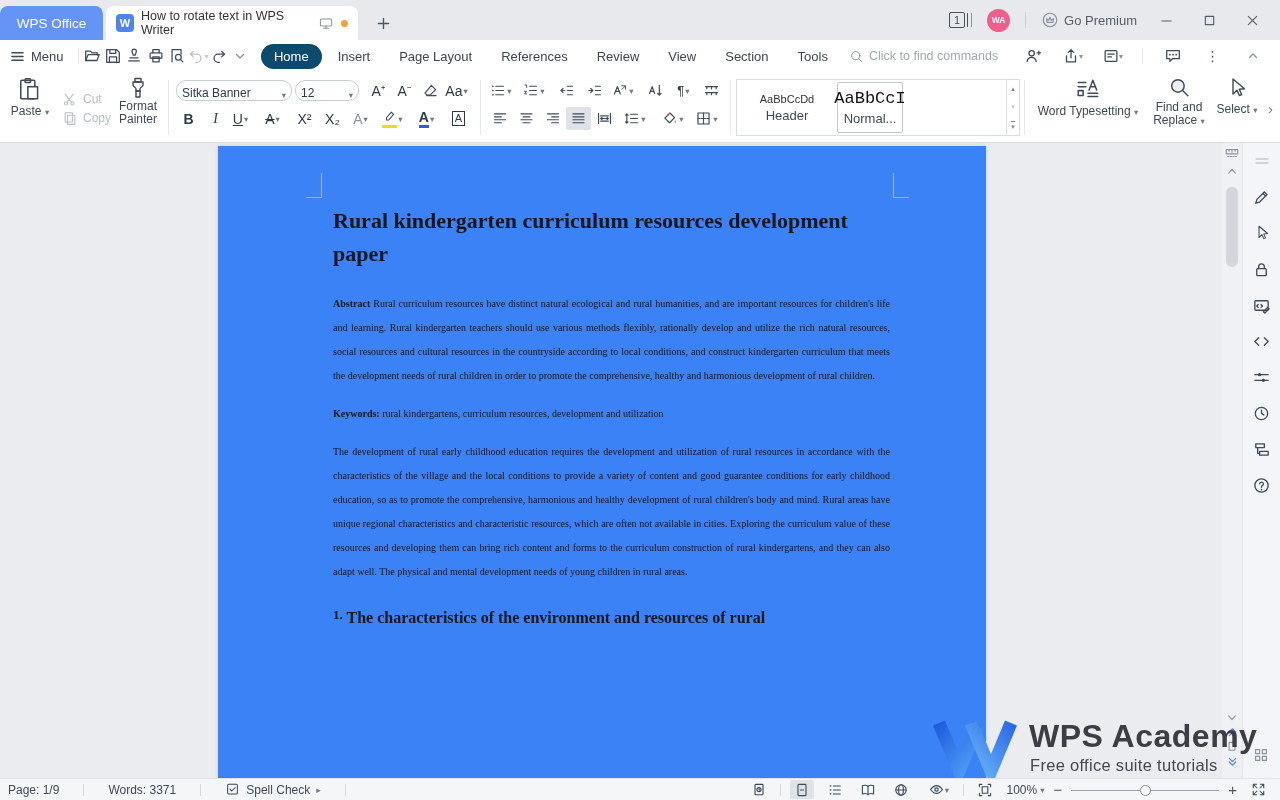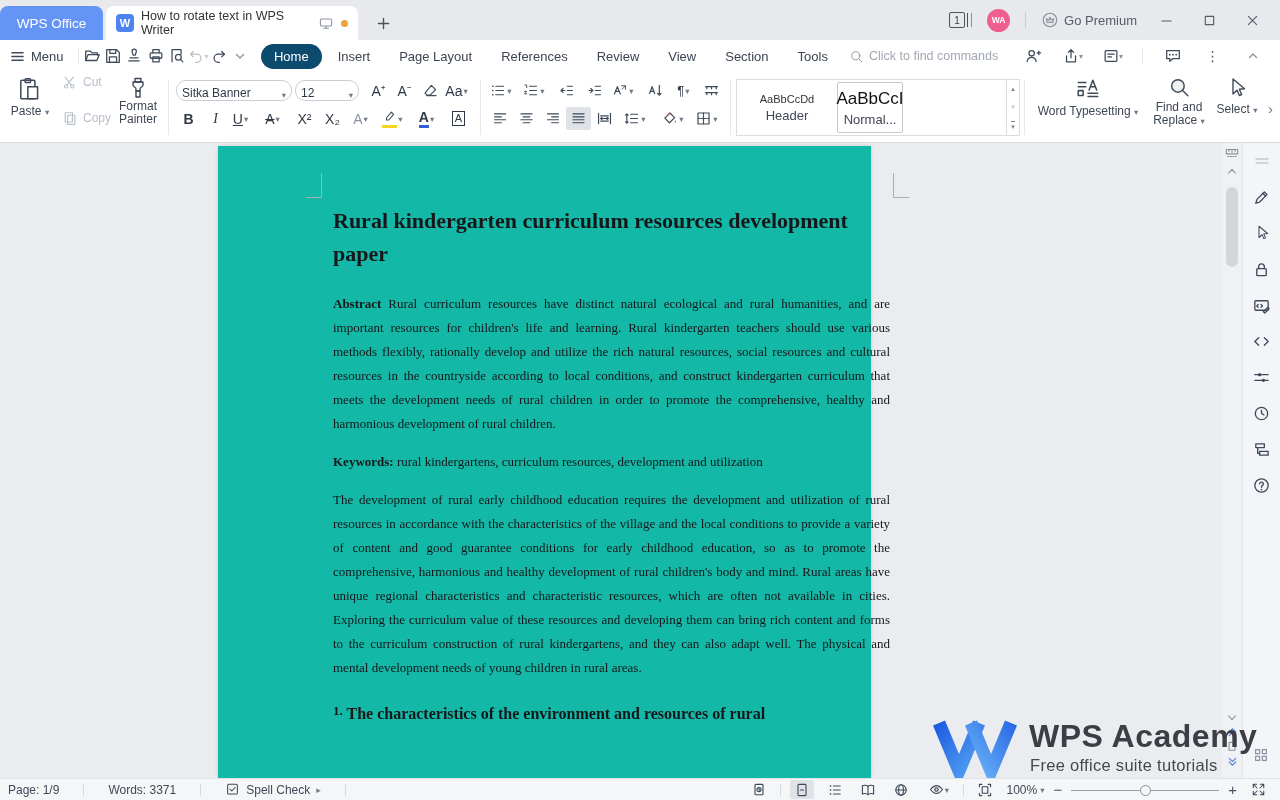--- a/index.html
+++ b/index.html
@@ -48,34 +48,34 @@
   .combo .dd{margin-left:auto}
   .rb{position:absolute;top:35px;height:23px;min-width:25px;display:flex;align-items:center;justify-content:center;font-size:14px;color:#2e3947;border-radius:2px;gap:1px}
   .rb1{top:7px}
   .rb.sel{background:#dfe3e8}
   .fc{font-size:14px;font-weight:bold;color:#2e3947;border-bottom:3px solid #2e5fd8;line-height:15px}
   .hlbar{border-bottom:3px solid #f6d51f}
   .styles{position:absolute;left:736px;top:7px;width:271px;height:57px;border:1px solid #d9dce1;background:#fff;display:flex}
   .stylecard{width:96px;height:51px;margin:2px 0 0 2px;display:flex;flex-direction:column;align-items:center;justify-content:center;gap:3px}
   .stylecard.sel{width:66px;border:1px solid #c3c8cf;border-radius:2px;background:#fff}
   .sc-prev{font-size:11px;color:#333}
-  .sc-prev-serif{font-family:Liberation Sans, sans-serif;font-size:17px;color:#111}
+  .sc-prev-serif{font-family:Liberation Mono, monospace;font-size:17px;color:#111}
   .sc-name{font-size:13px;color:#3e4754}
   .style-scroll{position:absolute;left:1006px;top:7px;width:14px;height:57px;border:1px solid #d9dce1;background:#fff;display:flex;flex-direction:column}
   .ssb{flex:1;display:flex;align-items:center;justify-content:center;font-size:7px;color:#7c8591}
   .ssb.dim{color:#c2c8d0}
   .bar-top{border-top:1.4px solid #7c8591;padding-top:1px}
   
   .main{position:absolute;left:0;top:143px;width:1222px;height:635px;background:#ebecef}
-  .page{position:absolute;left:218px;top:3px;width:653px;height:632px;background:#14b8a6;box-shadow:0 0 4px rgba(0,0,0,.14)}
+  .page{position:absolute;left:218px;top:3px;width:768px;height:632px;background:#3b82f6;box-shadow:0 0 4px rgba(0,0,0,.14)}
   .cml{position:absolute;left:88px;top:27px;width:16px;height:25px;border-right:1px solid #a8adb5;border-bottom:1px solid #a8adb5}
   .cmr{position:absolute;left:675px;top:27px;width:16px;height:25px;border-left:1px solid #a8adb5;border-bottom:1px solid #a8adb5}
   .doc-content{margin-left:115px;width:557px;padding-top:58px;font-family:"Liberation Serif",serif;color:#15171b}
   .doc-title{font-size:22px;font-weight:bold;line-height:33px}
-  .para{margin-top:14px;font-size:13px;line-height:24px;text-align:justify}
+  .para{margin-top:14px;font-size:10px;line-height:24px;text-align:justify}
   .para.first{margin-top:22px}
   .kw{text-align:left}
   .h1x{margin-top:18px;font-size:16px;font-weight:bold;line-height:26px;text-align:left}
   .hnum{font-size:13px;vertical-align:4px}
   
   .scrollcol{position:absolute;left:1222px;top:143px;width:20px;height:635px;background:#f0f1f4}
   .sc-el{position:absolute;left:0;width:20px;display:flex;align-items:center;justify-content:center}
   .thumb{position:absolute;left:4px;top:44px;width:12px;height:80px;background:#d3d6db;border-radius:6px}
   
   .sidebar{position:absolute;left:1242px;top:143px;width:38px;height:635px;background:#f4f5f8;border-left:1px solid #e3e5e9;display:flex;flex-direction:column;align-items:center;gap:16px;padding-top:8px}
@@ -269,21 +269,21 @@
   <div class="ribbon">
 
     <div class="bigbtn" style="left:8px;width:44px">
       <svg class="ic" width="26" height="26" viewBox="0 0 24 24">
           <rect x="3.5" y="4" width="13" height="17" rx="1"></rect>
           <rect x="7.5" y="2.5" width="5" height="3.5" rx="0.8"></rect>
           <rect x="10" y="10" width="9" height="11" fill="#fff"></rect>
         </svg>
       <span class="lbl" style="margin-top:3px"><span>Paste</span> <span class="dd">▾</span></span>
     </div>
-    <div class="smbtn" style="left:62px;top:2px">
+    <div class="smbtn" style="left:62px;top:19px">
       <svg class="icg" width="16" height="16" viewBox="0 0 20 20">
           <circle cx="5" cy="15.5" r="2"></circle>
           <circle cx="13" cy="15.5" r="2"></circle>
           <path d="M6.3 14L14 4M11.7 14L4 4"></path>
         </svg>
       <span class="lblg">Cut</span>
     </div>
     <div class="smbtn" style="left:62px;top:38px">
       <svg class="icg" width="16" height="16" viewBox="0 0 20 20">
           <rect x="4" y="3.5" width="9" height="11.5"></rect>

